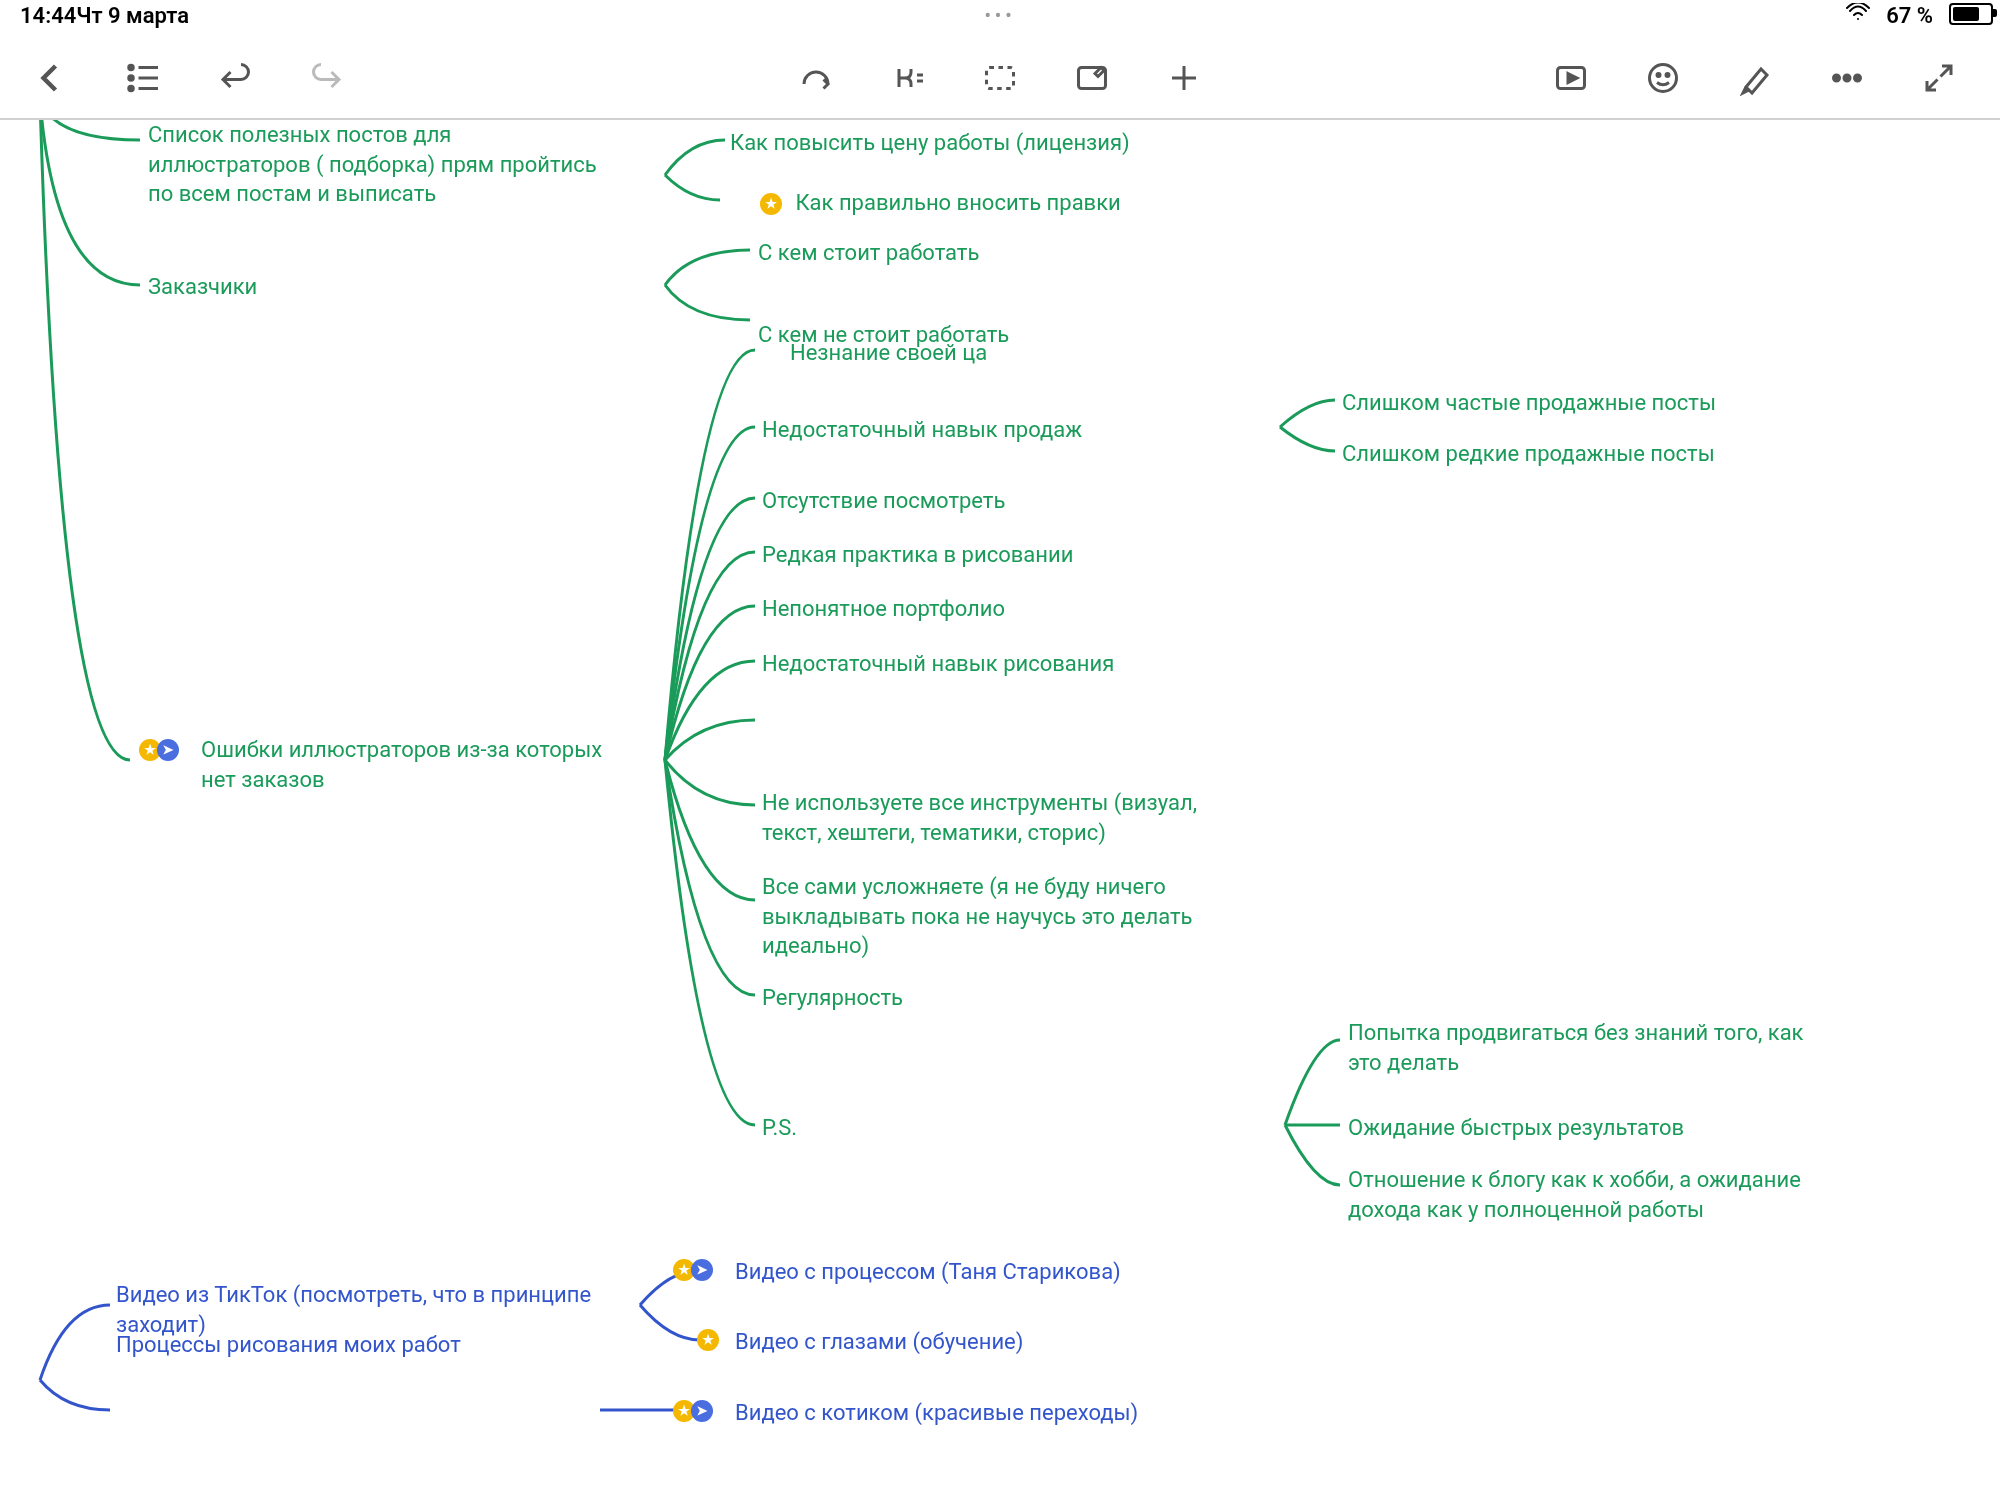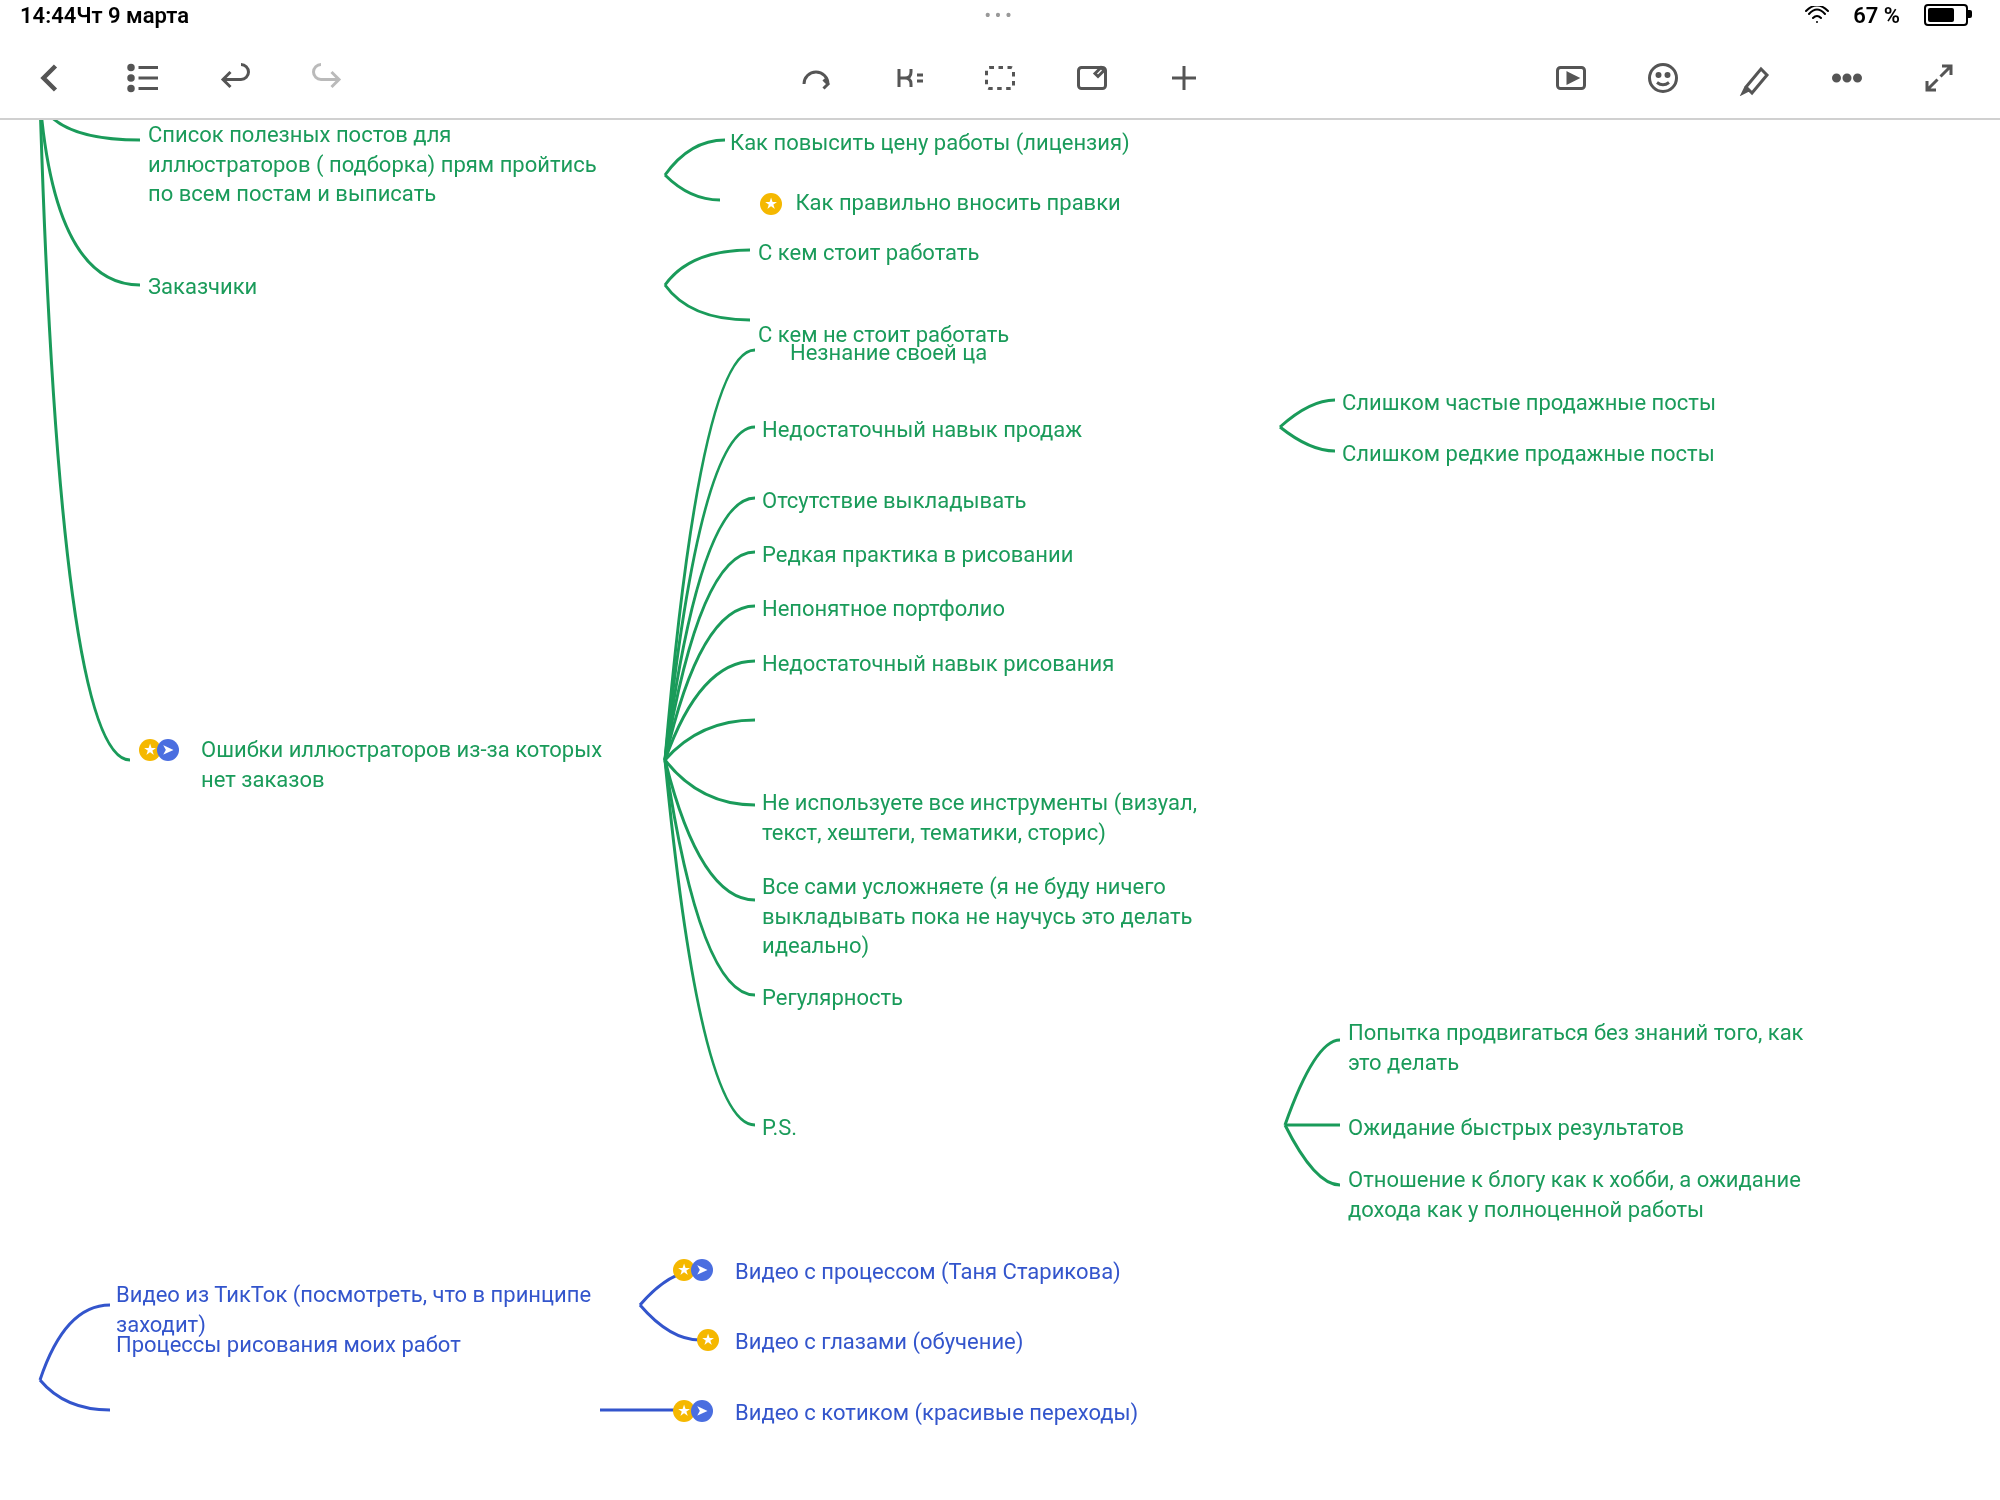--- a/index.html
+++ b/index.html
@@ -1,19 +1,19 @@
 <!DOCTYPE html>
 <html><head>
 <meta charset="utf-8">
 <style>
   html,body{margin:0;padding:0;width:2000px;height:1500px;font-family:-apple-system,BlinkMacSystemFont,"Segoe UI",Roboto,sans-serif;background:#fff;overflow:hidden}
   .status-bar{position:absolute;top:0;left:0;right:0;height:30px;display:flex;align-items:center;padding:0 20px;font-size:22px;font-weight:600;color:#000}
   .status-left{display:flex;gap:0}
   .status-center{position:absolute;left:50%;transform:translateX(-50%);color:#999;letter-spacing:4px;font-size:18px}
-  .status-right{position:absolute;right:32px;display:flex;align-items:center;gap:24px}
+  .status-right{position:absolute;right:7px;display:flex;gap:16px}
   .wifi-icon{width:24px;height:18px}
   .battery-icon{width:40px;height:18px;border:2px solid #000;border-radius:4px;position:relative;display:inline-block}
   .battery-icon::after{content:'';position:absolute;right:-6px;top:4px;width:4px;height:8px;background:#000;border-radius:0 2px 2px 0}
   .battery-fill{position:absolute;left:2px;top:2px;bottom:2px;width:65%;background:#000;border-radius:2px}
   .toolbar{position:absolute;top:38px;left:0;right:0;height:80px;border-bottom:2px solid #d0d0d0;display:flex;align-items:center;padding:0 30px}
   .tool-group{display:flex;gap:50px;align-items:center}
   .tool-center{position:absolute;left:50%;transform:translateX(-50%);display:flex;gap:50px}
   .tool-right{position:absolute;right:40px;display:flex;gap:50px;align-items:center}
   .tool-btn{width:42px;height:42px;display:flex;align-items:center;justify-content:center;cursor:pointer;color:#555}
   .tool-btn svg{width:36px;height:36px;stroke:#555;stroke-width:2;fill:none}
@@ -195,21 +195,21 @@
 <div class="node green" style="left:201px;top:615px;width:430px">
   <span class="badge" style="position:absolute;left:-62px;top:4px">
         <span class="badge-dot badge-gold">★</span>
         <span class="badge-dot badge-bluedot">➤</span>
       </span>
   <span>Ошибки иллюстраторов из-за которых нет заказов</span>
 </div>
 
 <div class="node green" style="left:790px;top:218px">Незнание своей ца</div>
 <div class="node green" style="left:762px;top:295px">Недостаточный навык продаж</div>
-<div class="node green" style="left:762px;top:366px">Отсутствие выкладывать</div>
+<div class="node green" style="left:762px;top:366px">Отсутствие посмотреть</div>
 <div class="node green" style="left:762px;top:420px">Редкая  практика в рисовании</div>
 <div class="node green" style="left:762px;top:474px">Непонятное портфолио</div>
 <div class="node green" style="left:762px;top:529px">Недостаточный навык рисования</div>
 <div class="node green" style="left:762px;top:668px;width:440px">Не используете все инструменты (визуал, текст, хештеги, тематики, сторис)</div>
 <div class="node green" style="left:762px;top:752px;width:440px">Все сами усложняете (я не буду ничего выкладывать пока не научусь это делать идеально)</div>
 <div class="node green" style="left:762px;top:863px">Регулярность</div>
 <div class="node green" style="left:762px;top:993px">P.S.</div>
 
 <div class="node green" style="left:1342px;top:268px">Слишком частые продажные посты</div>
 <div class="node green" style="left:1342px;top:319px">Слишком редкие продажные посты</div>

